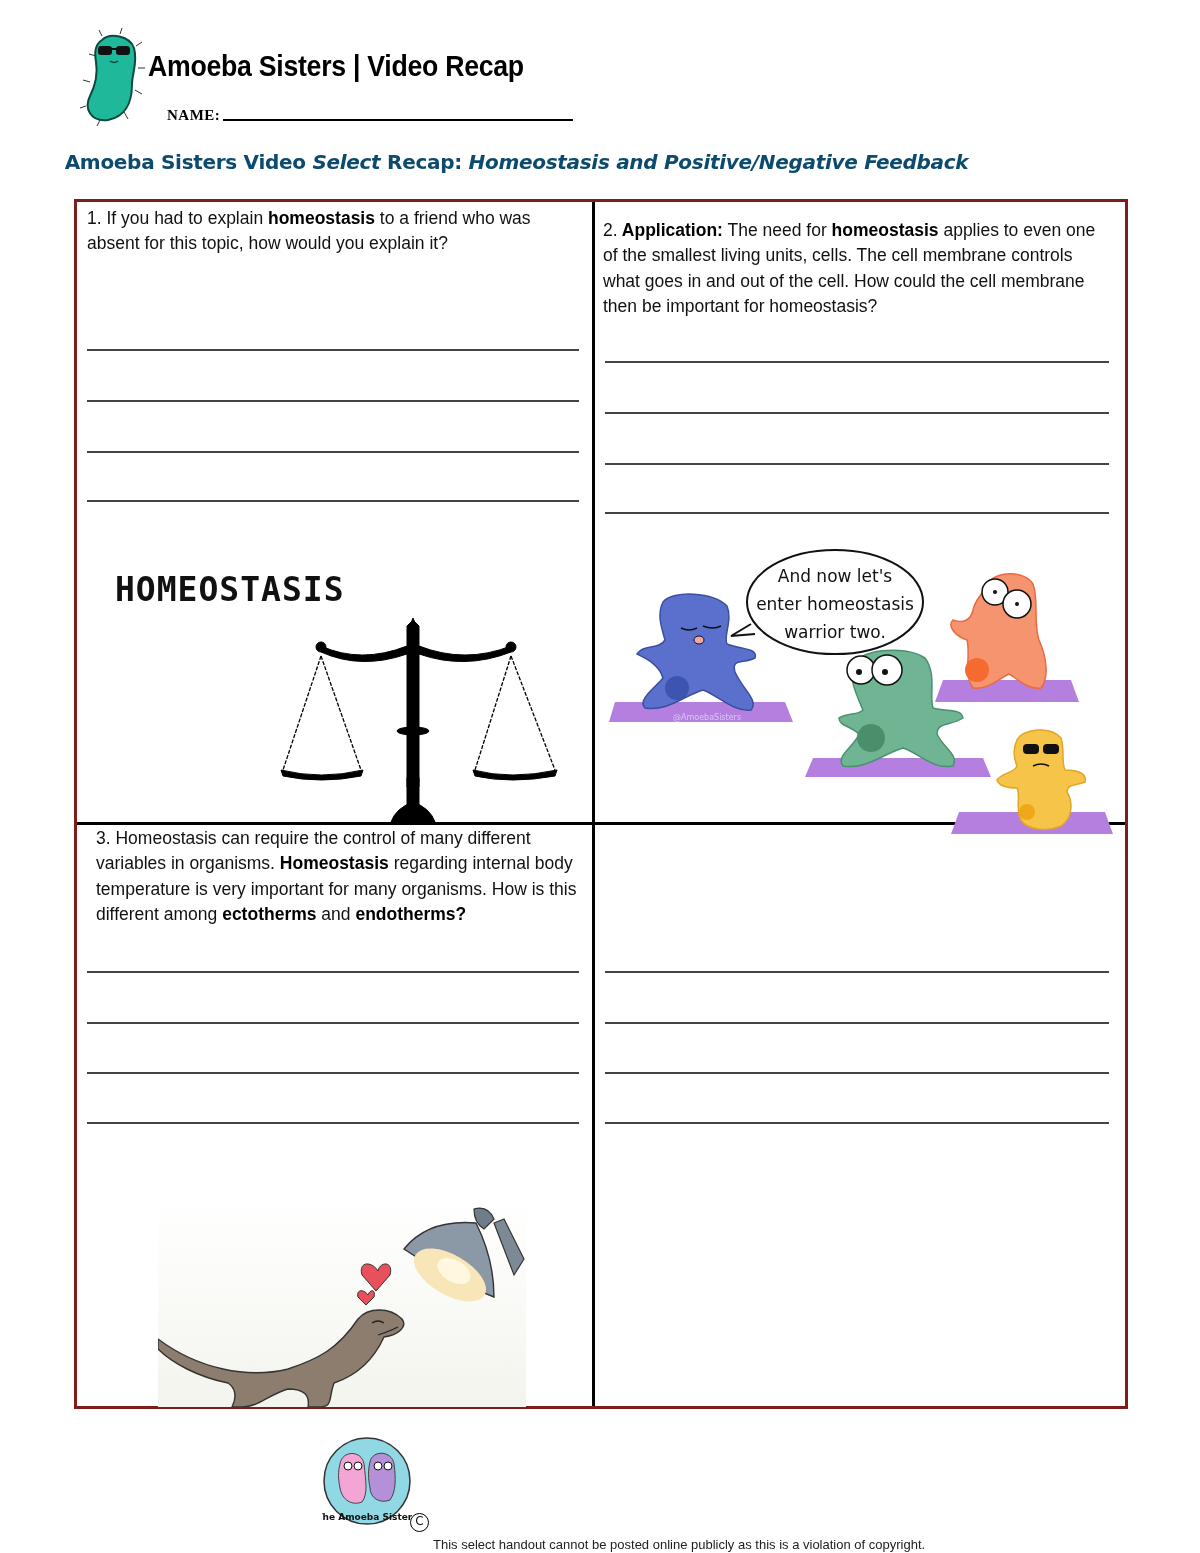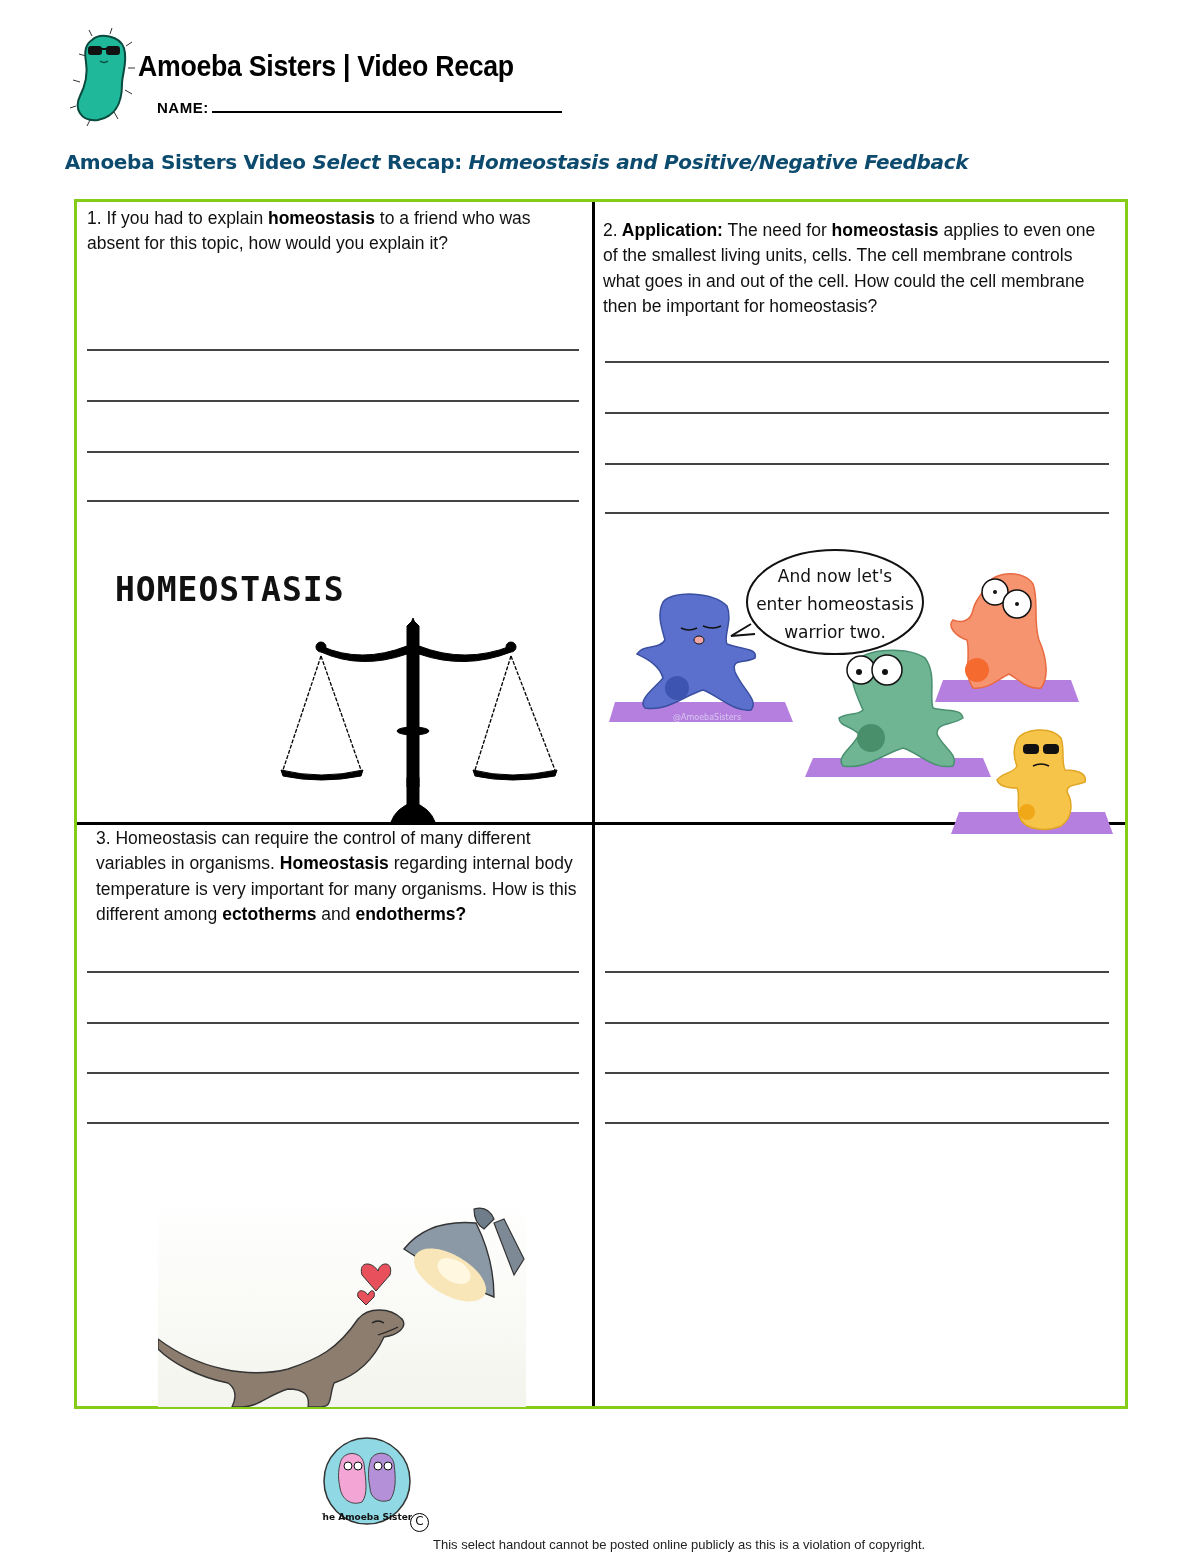--- a/index.html
+++ b/index.html
@@ -1,29 +1,29 @@
 <!DOCTYPE html>
 <html><head>
 <meta charset="utf-8">
 <style>
   * { box-sizing: border-box; margin: 0; padding: 0; }
   html, body { width: 1200px; height: 1553px; background: #ffffff; overflow: hidden; }
   body { position: relative; font-family: "DejaVu Sans", "Liberation Sans", sans-serif; color: #111; }
 
-  .header { position: absolute; left: 70px; top: 28px; width: 520px; height: 100px; }
+  .header { position: absolute; left: 80px; top: 28px; width: 520px; height: 100px; }
   .logo-blob { position: absolute; left: 0; top: 0; width: 70px; height: 98px; }
   .brand-title { position: absolute; left: 68px; top: 22px; font-family: "Liberation Sans", sans-serif; font-weight: 700; font-size: 29px; letter-spacing: -0.3px; transform: scaleX(0.92); transform-origin: left; color: #000; white-space: nowrap; }
   .name-row { position: absolute; left: 87px; top: 71px; display: flex; align-items: flex-end; }
-  .name-label { font-family: Liberation Sans, sans-serif; font-weight: 700; font-size: 15px; letter-spacing: 0.5px; color: #000; }
+  .name-label { font-family: Liberation Serif, serif; font-weight: 700; font-size: 15px; letter-spacing: 0.5px; color: #000; margin-top: 8px; }
   .name-line { width: 350px; height: 2px; background: #000; margin-left: 3px; margin-bottom: 3px; }
 
   .doc-title { position: absolute; left: 0; width: 1033px; top: 150px; text-align: center; font-family: "DejaVu Sans", sans-serif; font-weight: 700; font-size: 20px; color: #0c4a6e; letter-spacing: -0.3px; }
   .doc-title em { font-style: italic; }
 
-  .grid { position: absolute; left: 74px; top: 199px; width: 1054px; height: 1210px; border: 3px solid #84cc16; }
+  .grid { position: absolute; left: 74px; top: 199px; width: 1054px; height: 1210px; border: 3px solid #7f1d1d; }
   .v-div { position: absolute; left: 515px; top: 0; width: 3px; height: 100%; background: #000; }
   .h-div { position: absolute; left: 0; top: 620px; width: 100%; height: 3px; background: #000; }
 
   .cell { position: absolute; }
   .q-text { position: absolute; font-family: "Liberation Sans", "DejaVu Sans", sans-serif; font-size: 17.5px; line-height: 25.3px; color: #111; }
   .q-text b { font-weight: 700; color: #000; }
 
   .ans-line { position: absolute; height: 2px; background: #444; }
 
   .img-box { position: absolute; overflow: hidden; }

